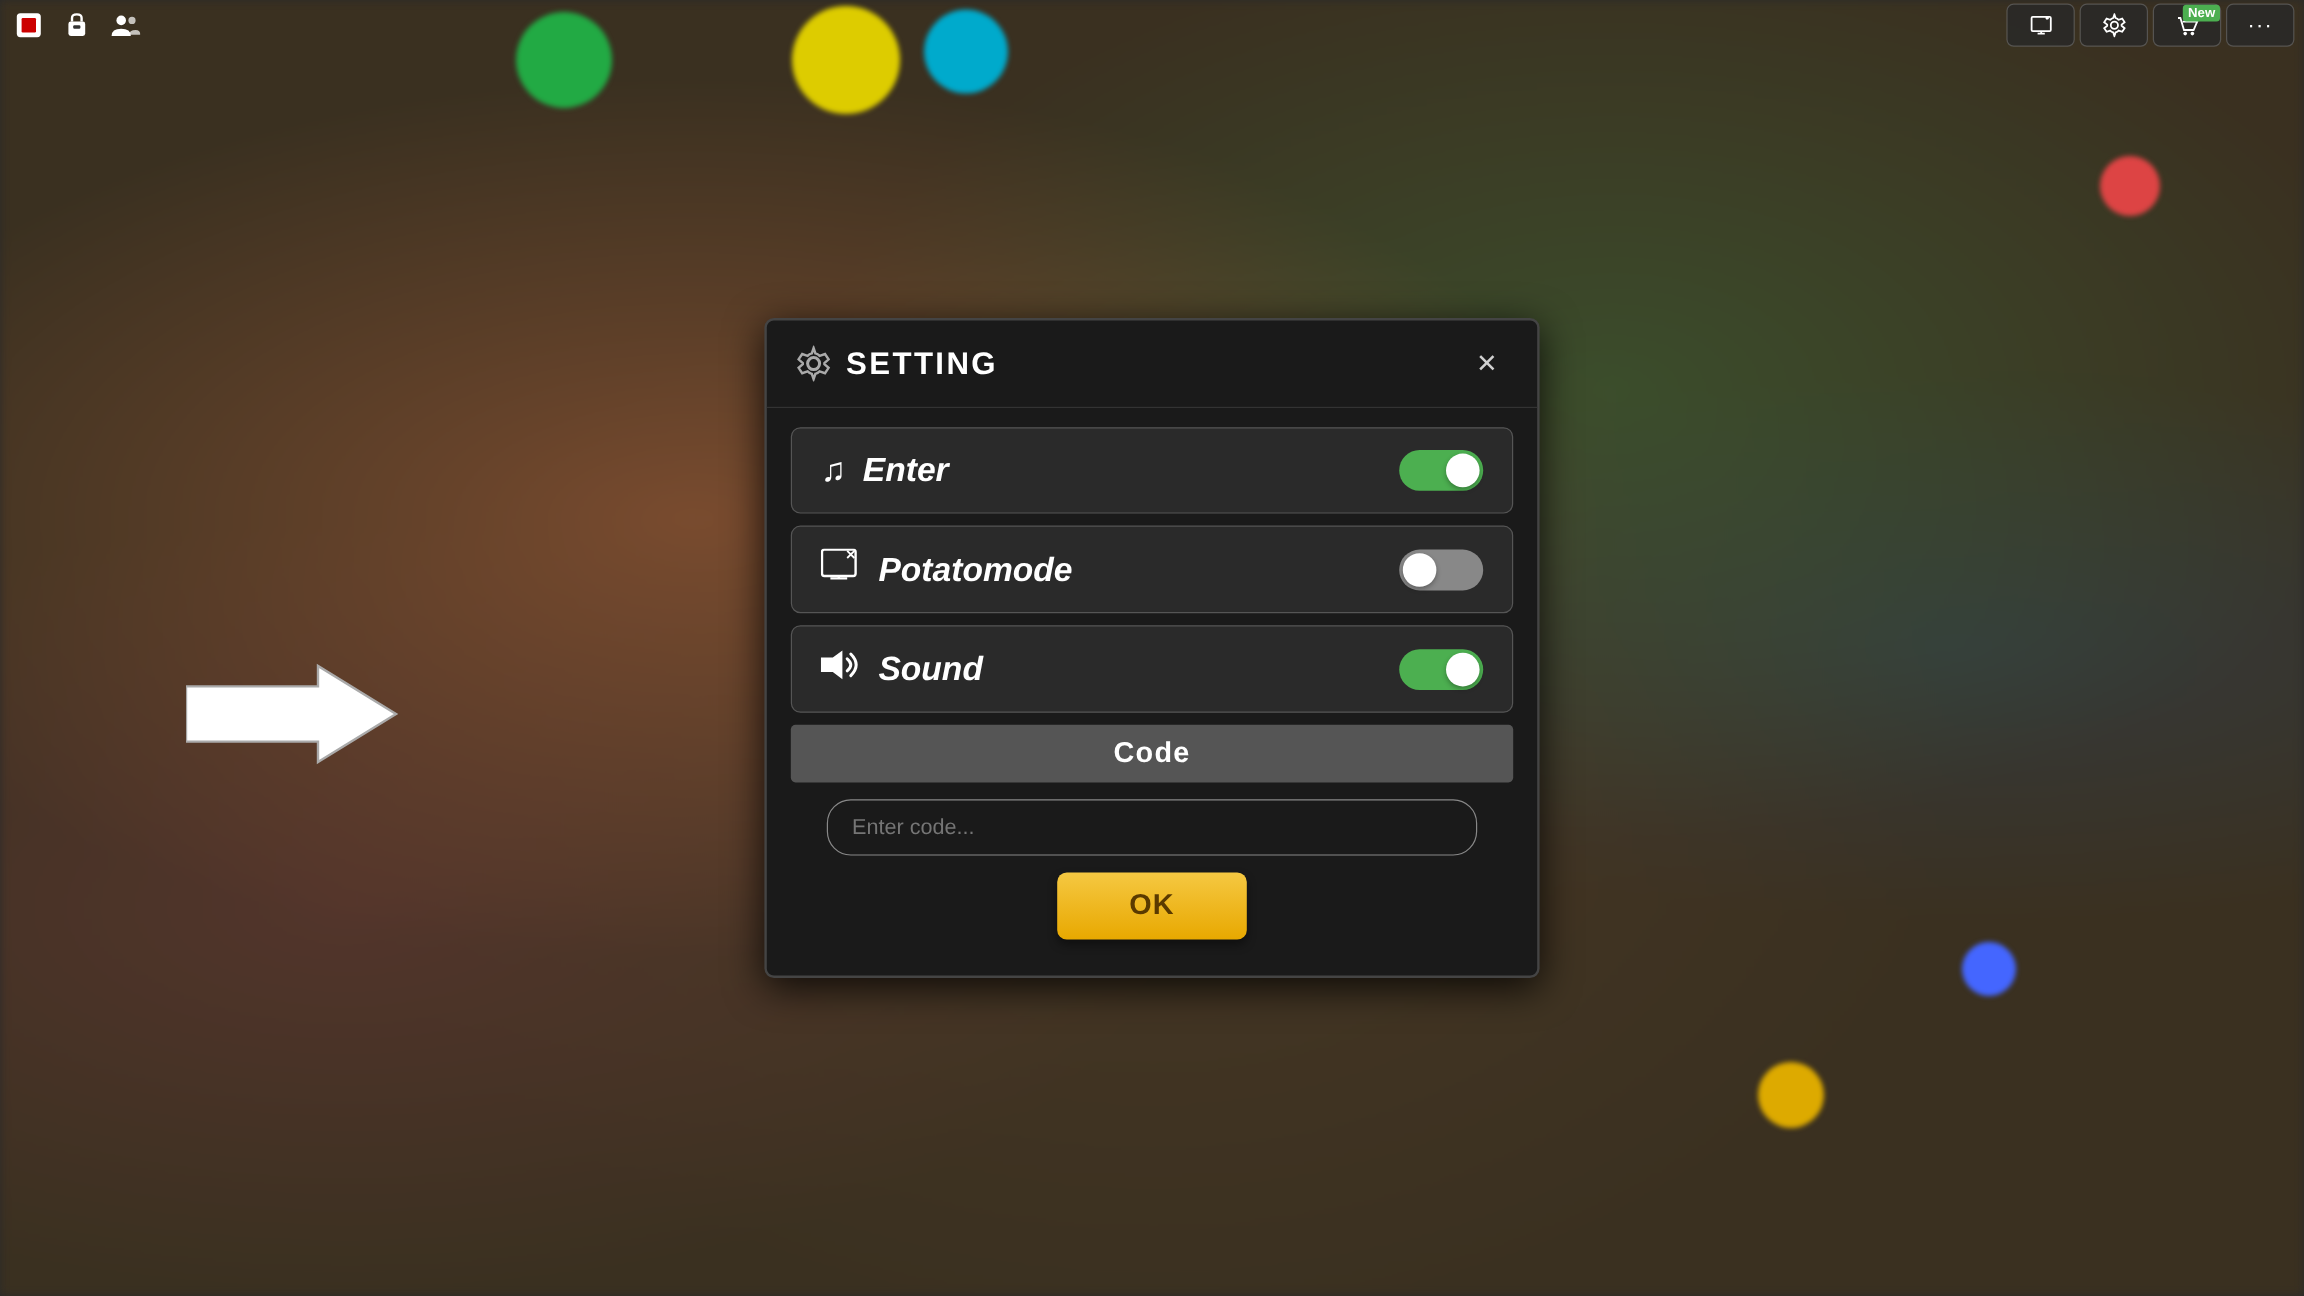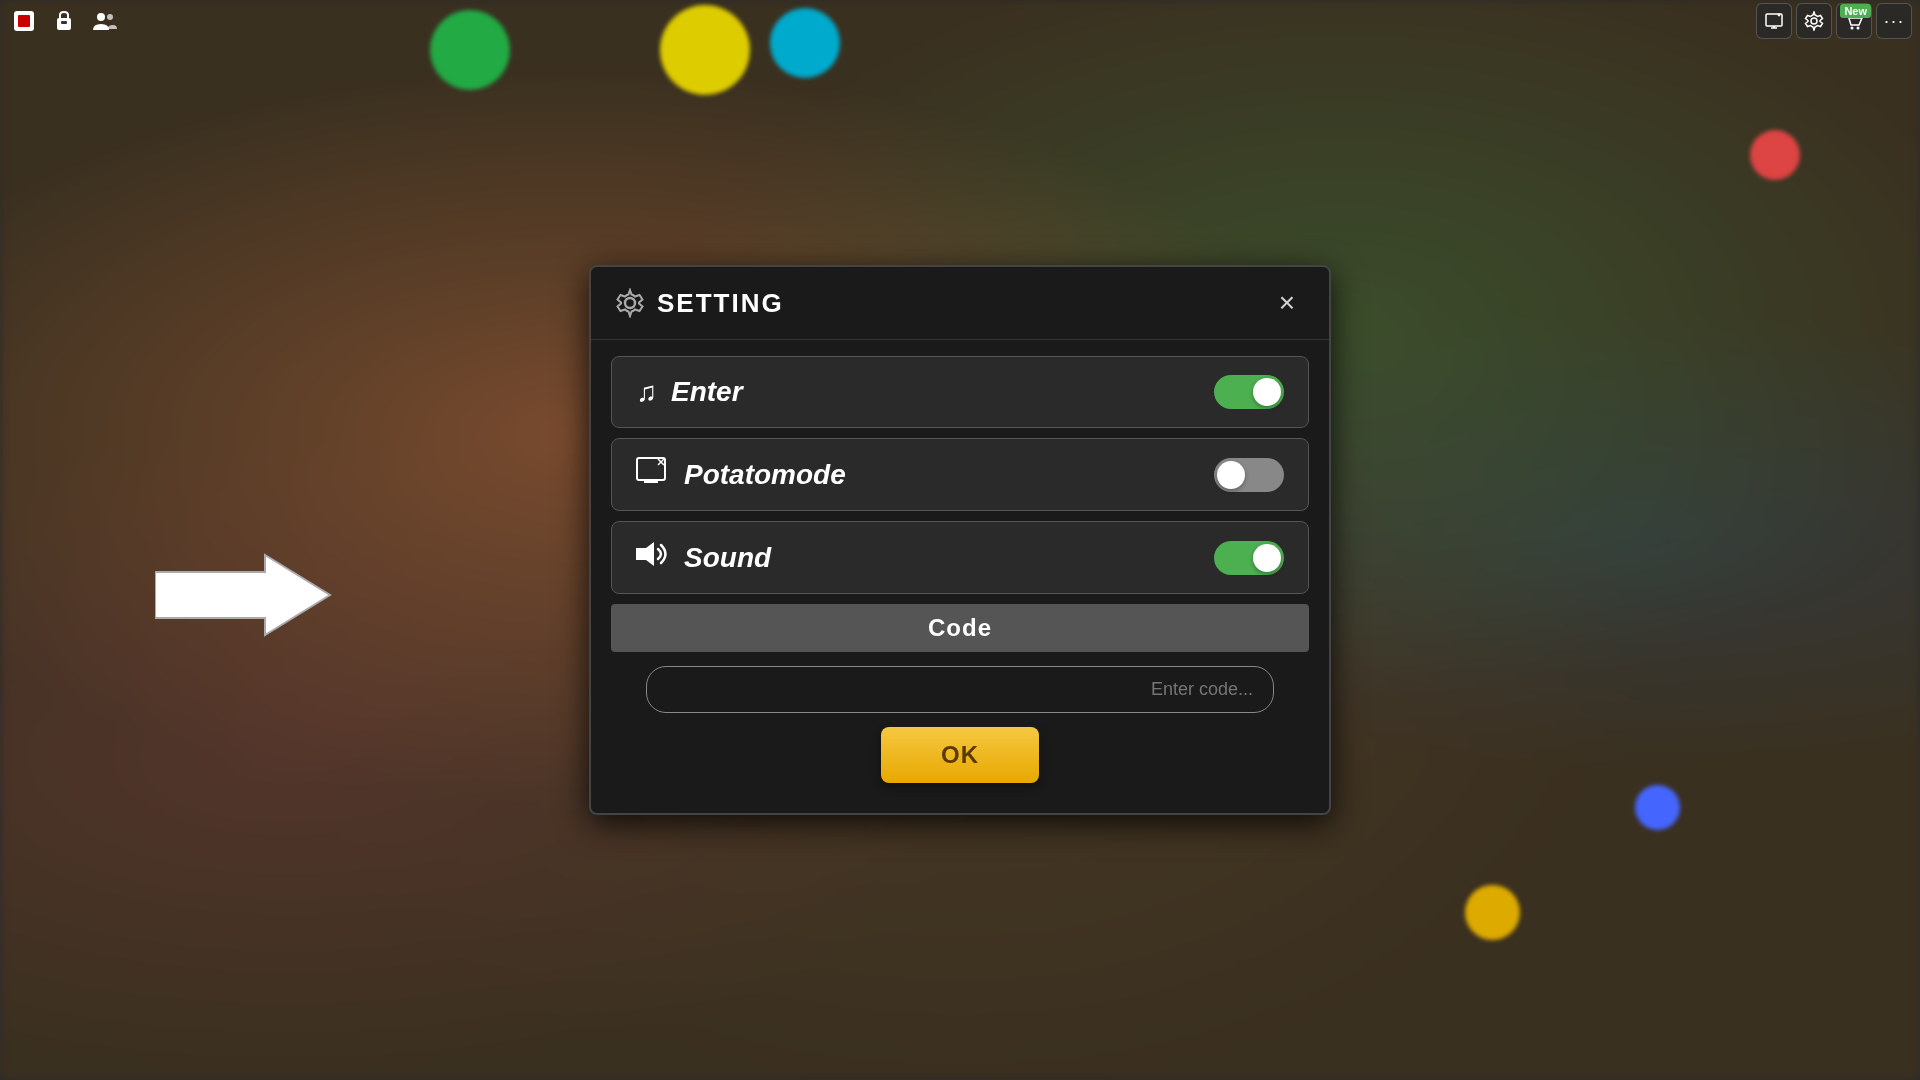--- a/index.html
+++ b/index.html
@@ -77,21 +77,21 @@
       font-size: 11px;
       font-weight: bold;
       padding: 1px 4px;
       border-radius: 3px;
       position: absolute;
       top: 0;
       right: 0;
     }
 
     .topbar-btn {
-      width: 36px;
+      width: 57px;
       height: 36px;
       background: rgba(40,40,40,0.8);
       border: 1px solid rgba(255,255,255,0.2);
       border-radius: 6px;
       display: flex;
       align-items: center;
       justify-content: center;
       color: white;
       font-size: 16px;
       cursor: pointer;
@@ -115,21 +115,21 @@
       display: flex;
       align-items: center;
       justify-content: center;
       z-index: 20;
     }
 
     .dialog {
       background: #1a1a1a;
       border: 2px solid #444;
       border-radius: 8px;
-      width: 742px;
+      width: 646px;
       padding: 0 0 30px 0;
       box-shadow: 0 8px 32px rgba(0,0,0,0.8);
     }
 
     .dialog-header {
       display: flex;
       align-items: center;
       justify-content: space-between;
       padding: 18px 24px;
       border-bottom: 1px solid #333;
@@ -256,21 +256,21 @@
 
     .code-input {
       width: 90%;
       background: transparent;
       border: 1.5px solid #888;
       border-radius: 20px;
       padding: 12px 20px;
       color: #aaa;
       font-size: 18px;
       outline: none;
-      text-align: right;
+      text-align: left;
     }
 
     .ok-button {
       background: linear-gradient(180deg, #f5c842 0%, #e8a800 100%);
       border: none;
       border-radius: 8px;
       padding: 14px 60px;
       color: #5a3a00;
       font-size: 24px;
       font-weight: bold;

